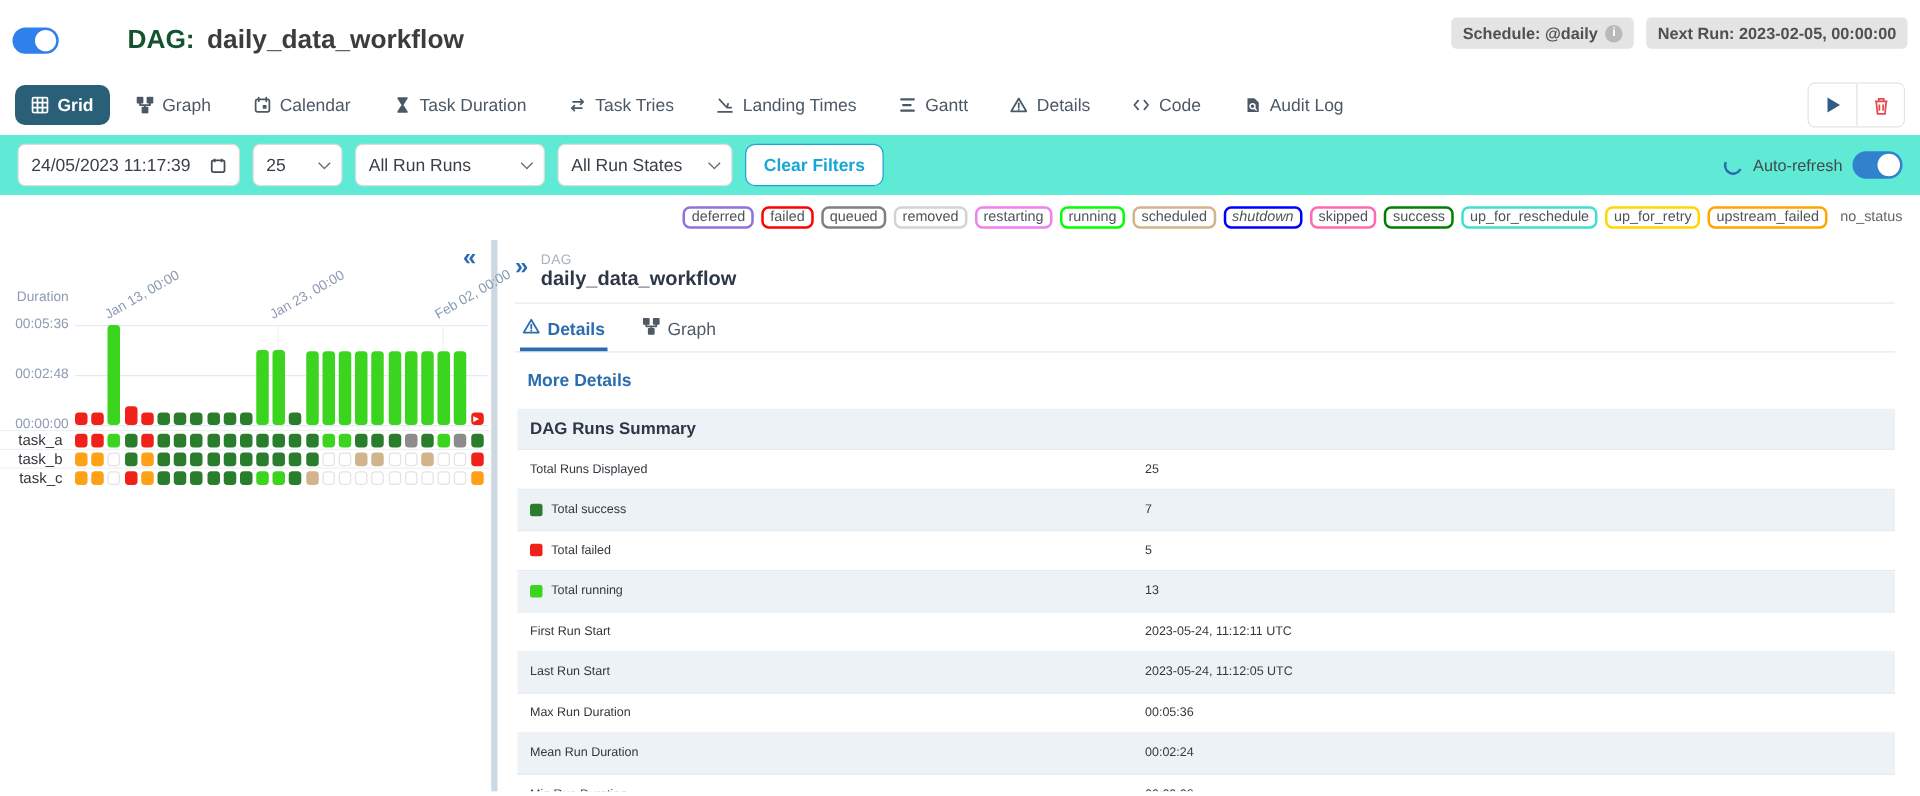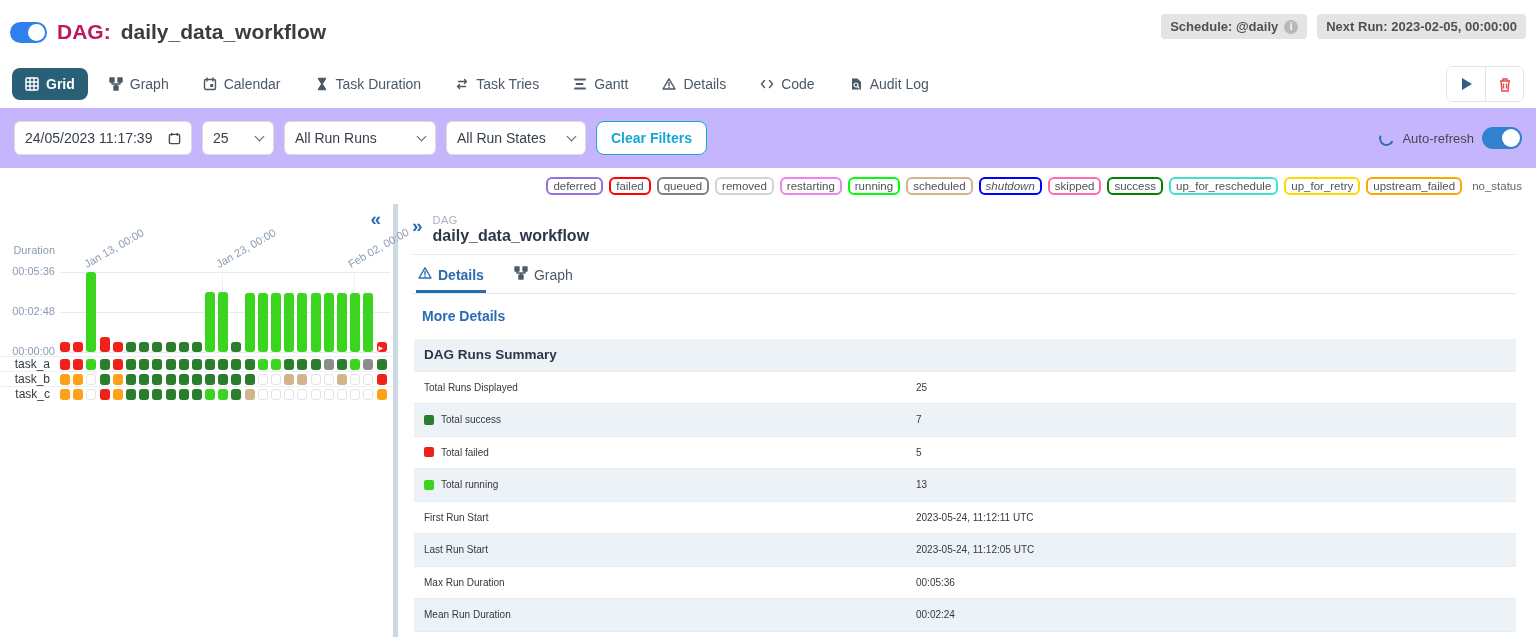--- a/index.html
+++ b/index.html
@@ -4,38 +4,38 @@
 <style>
   * { margin:0; padding:0; box-sizing:border-box; }
   html,body { width:1536px; height:637px; overflow:hidden; background:#fff;
     font-family:"Liberation Sans","DejaVu Sans",sans-serif; color:#3c4148; }
 
   
   .header { position:relative; height:60px; padding:20px 12px 0 10px; }
   .header-left { display:flex; align-items:center; gap:10px; }
   .toggle { width:37px; height:21px; border-radius:11px; background:#2f80ed; position:relative; cursor:pointer; flex:none; }
   .toggle .knob { position:absolute; top:2px; right:2px; width:17px; height:17px; border-radius:50%; background:#fff; }
-  .dag-prefix { font-size:21px; font-weight:bold; color:#be185d; }
+  .dag-prefix { font-size:21px; font-weight:bold; color:#14532d;margin-left:45px; }
   .dag-title { font-size:21px; font-weight:bold; color:#3c3c3c; }
   .header-badges { position:absolute; top:14px; right:10px; display:flex; align-items:center; gap:10px; }
   .hbadge { background:#e4e4e4; color:#51504f; font-weight:bold; font-size:13px; padding:5px 9px; border-radius:4px; display:flex; align-items:center; gap:6px; }
   .info-dot { width:14px; height:14px; border-radius:50%; background:#b9b9b9; color:#fff; font-size:10px; line-height:14px; text-align:center; font-weight:bold; display:inline-block; }
 
   
   .navbar { height:48px; display:flex; align-items:center; padding:0 12px; }
   .nav-tabs { display:flex; align-items:center; gap:8px; flex:1; }
   .tab { display:flex; align-items:center; gap:7px; padding:8px 13px; border-radius:8px; font-size:14px; color:#4b5866; cursor:pointer; }
   .tab svg { display:block; }
   .tab.active { background:#2a5f78; color:#fff; font-weight:bold; }
   .nav-actions { display:flex; border:1px solid #e3e3e3; border-radius:6px; overflow:hidden; }
   .nav-actions .abtn { width:38px; height:34px; display:flex; align-items:center; justify-content:center; background:#fff; cursor:pointer; }
   .nav-actions .abtn + .abtn { border-left:1px solid #e3e3e3; }
 
   
-  .filterbar { height:60px; background:#c4b5fd; display:flex; align-items:center; padding:0 14px; gap:10px; }
+  .filterbar { height:48px; background:#5eead4; display:flex; align-items:center; padding:0 14px; gap:10px; }
   .finput { background:#fff; border:1px solid #dcdcdc; border-radius:6px; height:34px; display:flex; align-items:center; padding:0 10px; font-size:14px; color:#38404a; gap:10px; cursor:pointer; }
   .chev { width:7px; height:7px; border-right:1.6px solid #5a6470; border-bottom:1.6px solid #5a6470; transform:rotate(45deg); margin-top:-4px; flex:none; }
   .clear-btn { height:34px; padding:0 14px; background:#fff; border:1.5px solid #18a6d5; border-radius:8px; color:#18a6d5; font-weight:bold; font-size:14px; display:flex; align-items:center; cursor:pointer; }
   .fb-right { margin-left:auto; display:flex; align-items:center; gap:8px; }
   .spinner { width:15px; height:15px; border-radius:50%; border:2.4px solid transparent; border-left-color:#2b6cb0; border-bottom-color:#2b6cb0; transform:rotate(-20deg); }
   .ar-label { font-size:13px; color:#44494f; }
   .toggle.small { width:40px; height:22px; background:#3182ce; }
   .toggle.small .knob { width:18px; height:18px; }
 
   
@@ -155,20 +155,29 @@
         <span>
           <svg width="14" height="14" viewBox="0 0 14 14" fill="none" stroke="currentColor" stroke-width="1.4" stroke-linecap="round" stroke-linejoin="round">
             <path d="M3.5 4.5h8M9.5 2.5l2 2-2 2M10.5 9.5h-8M4.5 7.5l-2 2 2 2"></path>
           </svg>
         </span>
         <span>Task Tries</span>
       </div>
       <div class="tab">
         <span>
           <svg width="14" height="14" viewBox="0 0 14 14" fill="none" stroke="currentColor" stroke-width="1.4" stroke-linecap="round" stroke-linejoin="round">
+            <path d="M1.5 12.5h11"></path>
+            <path d="M2.5 2.5l6 6.5h3.5M8.5 9l1-3" fill="none"></path>
+          </svg>
+        </span>
+        <span>Landing Times</span>
+      </div>
+      <div class="tab">
+        <span>
+          <svg width="14" height="14" viewBox="0 0 14 14" fill="none" stroke="currentColor" stroke-width="1.4" stroke-linecap="round" stroke-linejoin="round">
             <path d="M2 2.5h10M3.5 7h6M2 11.5h10" stroke-width="1.8"></path>
           </svg>
         </span>
         <span>Gantt</span>
       </div>
       <div class="tab">
         <span>
           <svg width="14" height="14" viewBox="0 0 14 14" fill="none" stroke="currentColor" stroke-width="1.4" stroke-linecap="round" stroke-linejoin="round">
             <path d="M7 1.8L13 12H1z"></path>
             <path d="M7 5.6v3.2"></path>

